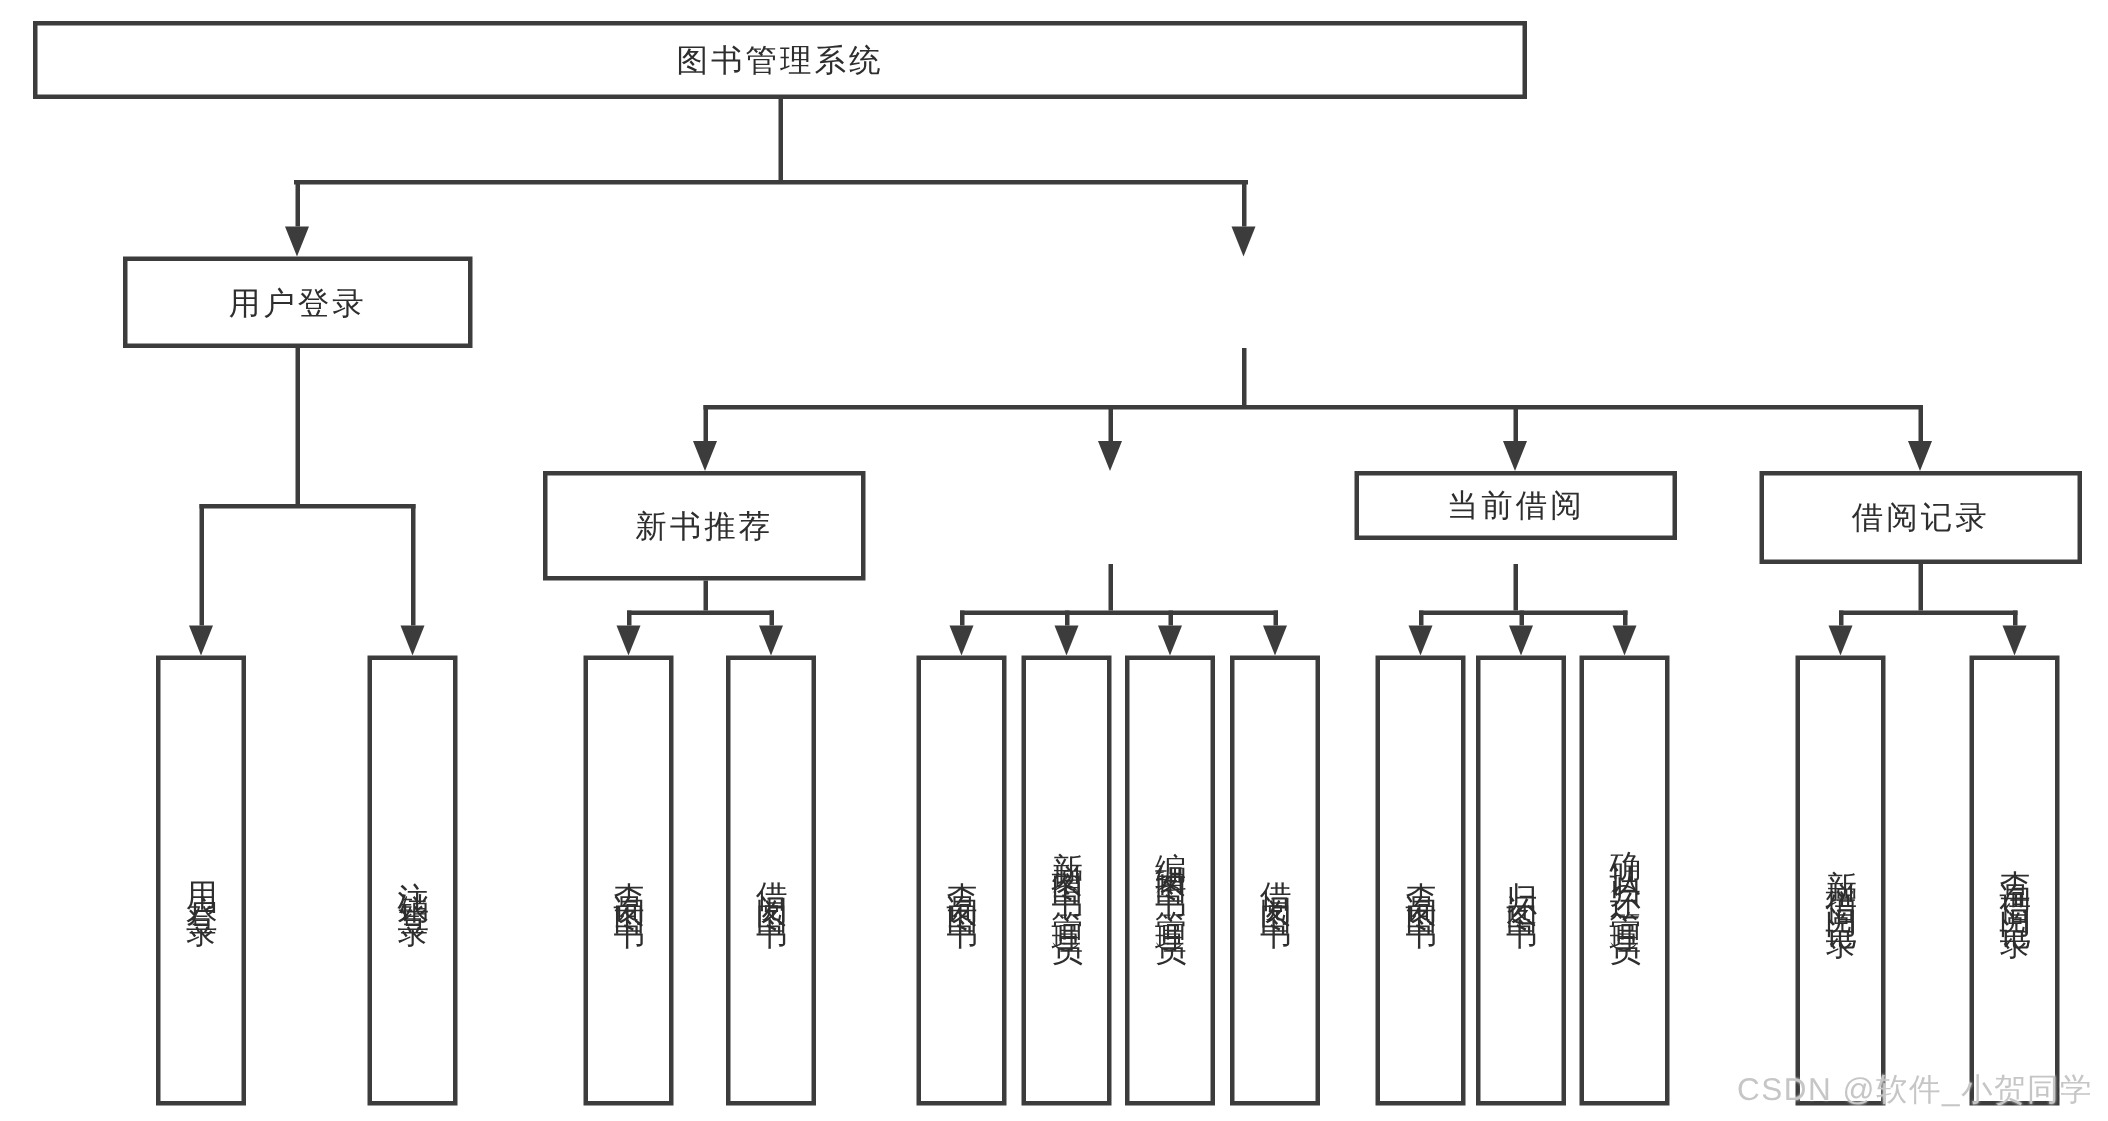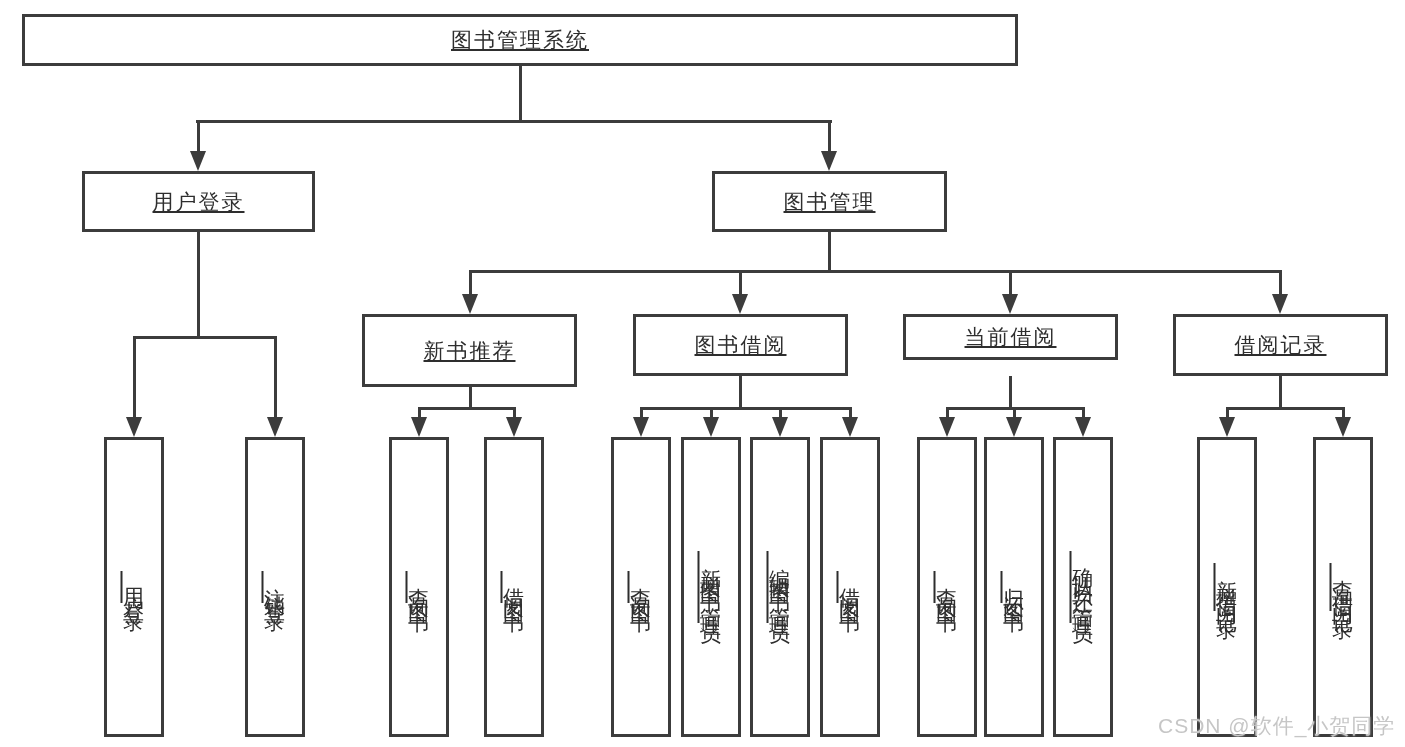--- a/index.html
+++ b/index.html
@@ -21,21 +21,20 @@
     background: #ffffff;
     border: 3px solid #3c3c3c;
     display: flex;
     align-items: center;
     justify-content: center;
     font-size: 21px;
     color: #2e2e2e;
     letter-spacing: 2px;
     text-align: center;
     z-index: 2;
-    text-decoration: underline;
   }
   .leaf {
     writing-mode: vertical-rl;
     text-orientation: mixed;
     letter-spacing: 8px;
     font-size: 21px;
     line-height: 1;
   }
   .vline {
     position: absolute;
@@ -71,24 +70,22 @@
   }
 </style>
 </head>
 <body>
 
 <div id="stage">
 
   <div class="box" style="left:22px; top:14px; width:996px; height:52px;">图书管理系统</div>
 
   <div class="box" style="left:82px; top:171px; width:233px; height:61px;">用户登录</div>
-  <div class="box" style="left:712px; top:171px; width:235px; height:61px;">图书管理</div>
 
   <div class="box" style="left:362px; top:314px; width:215px; height:73px;">新书推荐</div>
-  <div class="box" style="left:633px; top:314px; width:215px; height:62px;">图书借阅</div>
   <div class="box" style="left:903px; top:314px; width:215px; height:46px;">当前借阅</div>
   <div class="box" style="left:1173px; top:314px; width:215px; height:62px;">借阅记录</div>
 
   <div class="box leaf" style="left:104px; top:437px; width:60px; height:300px;">用户登录</div>
   <div class="box leaf" style="left:245px; top:437px; width:60px; height:300px;">注销登录</div>
 
   <div class="box leaf" style="left:389px; top:437px; width:60px; height:300px;">查询图书</div>
   <div class="box leaf" style="left:484px; top:437px; width:60px; height:300px;">借阅图书</div>
 
   <div class="box leaf" style="left:611px; top:437px; width:60px; height:300px;">查询图书</div>

